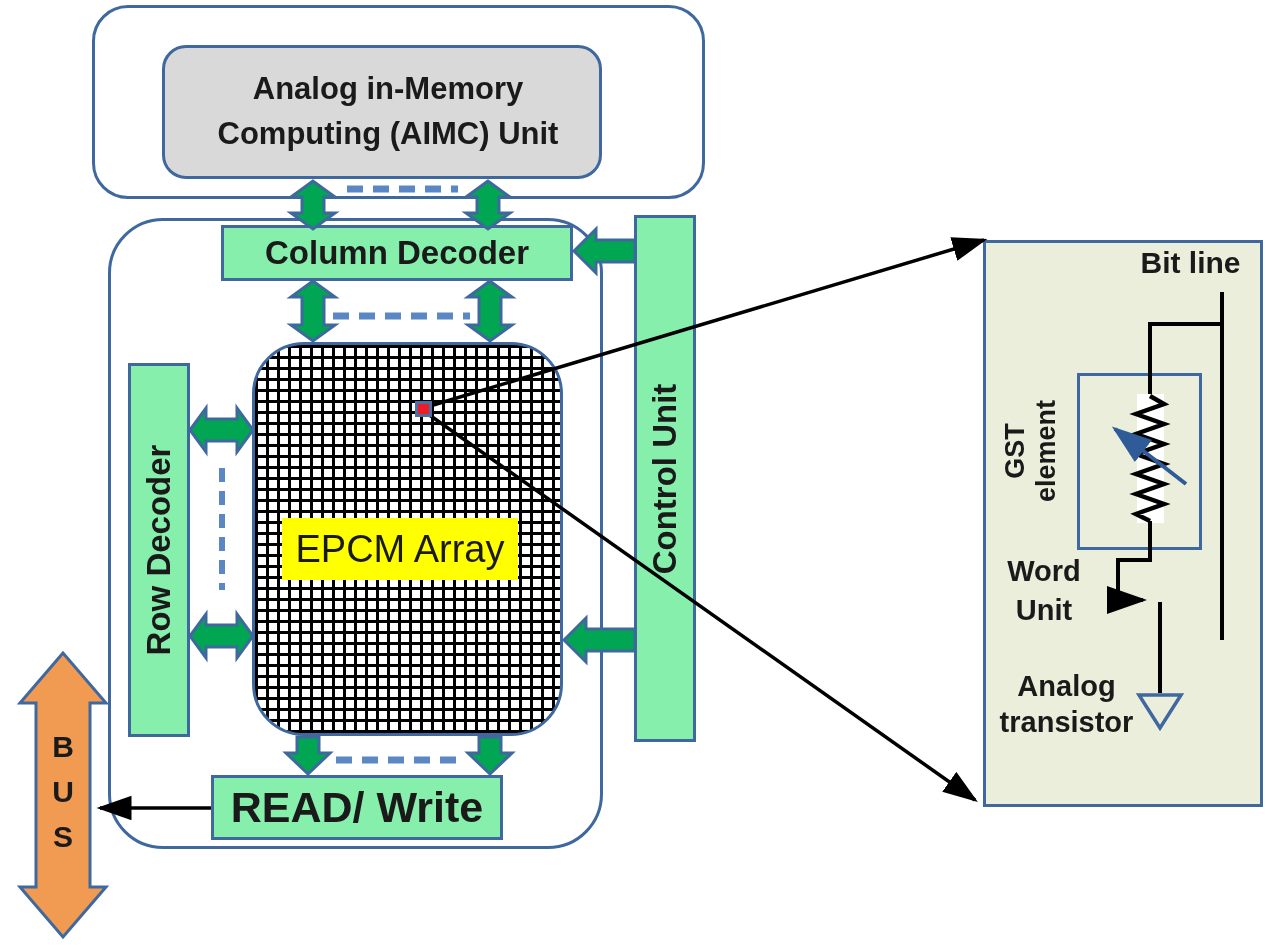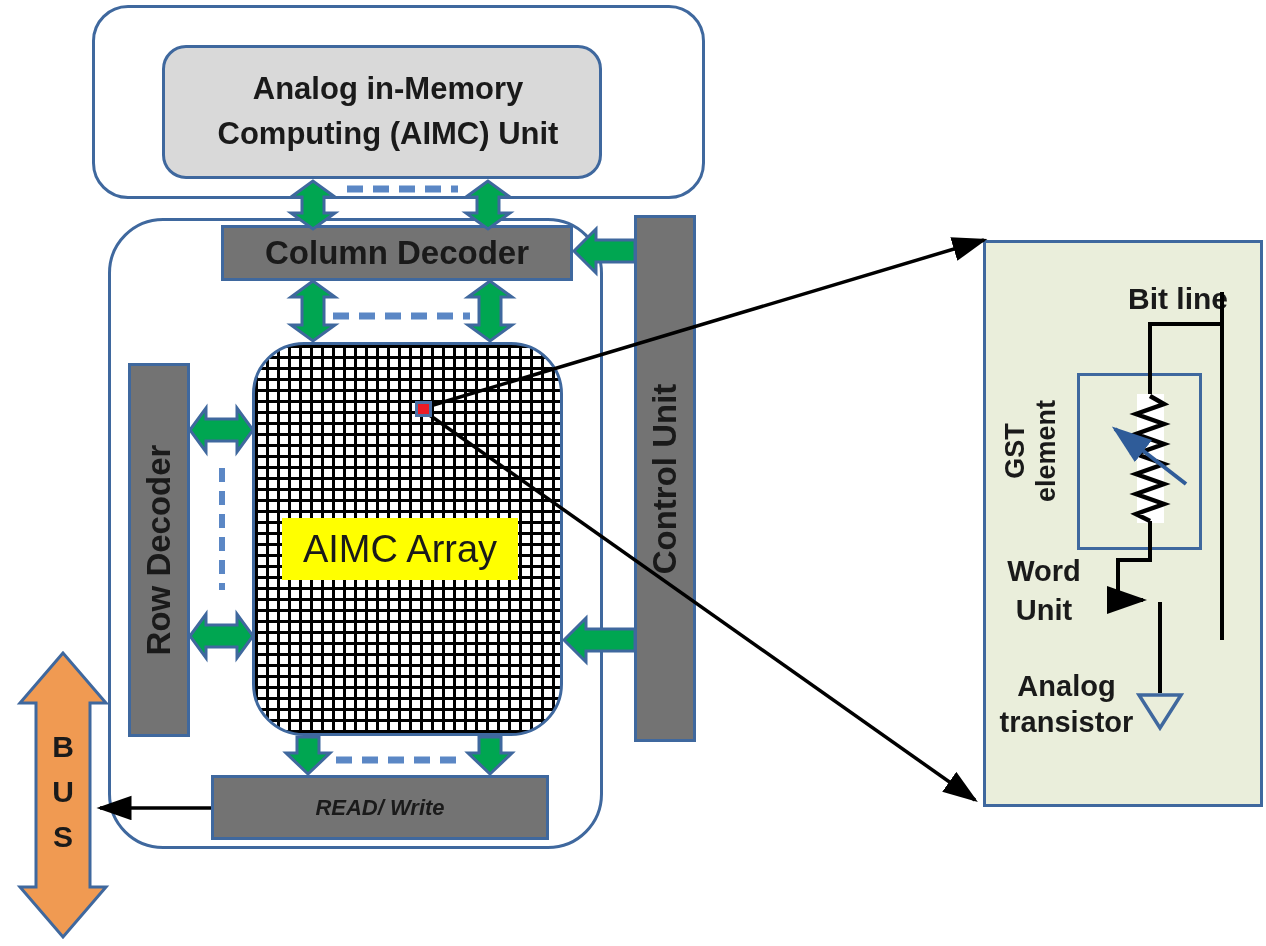--- a/index.html
+++ b/index.html
@@ -2,44 +2,44 @@
 <html><head>
 <meta charset="utf-8">
 <style>
   html,body{margin:0;padding:0;background:#fff;}
   .stage{
     position:relative;width:1266px;height:946px;background:#ffffff;
     font-family:"Liberation Sans", sans-serif;color:#1a1a1a;overflow:hidden;
   }
   .abs{position:absolute;box-sizing:border-box;}
   .bbox{border:3px solid #3f689e;}
-  .tan{background:#737373;}
+  .tan{background:#86efac;}
   .flexc{display:flex;align-items:center;justify-content:center;text-align:center;}
   .z1{z-index:1}.z2{z-index:2}.z3{z-index:3}
   .overlay{position:absolute;left:0;top:0;z-index:4;pointer-events:none;}
 
   .outer-aimc{left:92px;top:5px;width:613px;height:194px;border-radius:36px;background:#fff;}
   .aimc-box{left:162px;top:45px;width:440px;height:134px;border-radius:24px;background:#d9d9d9;
             font-size:31px;font-weight:bold;line-height:1.45;padding-left:12px;}
   .main-chip{left:108px;top:218px;width:495px;height:631px;border-radius:55px;background:#fff;}
   .col-dec{left:221px;top:225px;width:352px;height:56px;font-size:33px;font-weight:bold;}
   .row-dec{left:128px;top:363px;width:62px;height:374px;}
   .ctrl-unit{left:634px;top:215px;width:62px;height:527px;}
   .vtext{transform:rotate(-90deg);white-space:nowrap;font-size:33px;font-weight:bold;}
   .epcm{left:252px;top:342px;width:311px;height:394px;border-radius:52px;background-color:#fff;
         background-image:repeating-linear-gradient(to right,#000 0 3px,transparent 3px 11px),
                          repeating-linear-gradient(to bottom,#000 0 3px,transparent 3px 11px);}
   .epcm-label{left:282px;top:518px;width:236px;height:62px;background:#ffff00;
               font-size:38px;font-weight:400;}
-  .read-write{left:211px;top:775px;width:338px;height:65px;font-size:22px;font-weight:bold;font-style:italic;}
+  .read-write{left:211px;top:775px;width:292px;height:65px;font-size:43px;font-weight:bold;}
   .bus-letters{left:38px;top:730px;width:50px;display:flex;flex-direction:column;align-items:center;
                gap:11px;font-size:30px;font-weight:bold;z-index:5;}
   .cell-panel{left:983px;top:240px;width:280px;height:567px;background:#eaeedb;}
   .gst-box{left:1077px;top:373px;width:125px;height:177px;border:3px solid #3f689e;background:transparent;}
-  .bitline-label{left:1128px;top:246px;width:125px;font-size:30px;font-weight:bold;text-align:left;margin-top:36px;}
+  .bitline-label{left:1128px;top:246px;width:125px;font-size:30px;font-weight:bold;text-align:center;}
   .gst-label{left:946px;top:371px;width:170px;height:160px;transform:rotate(-90deg);
              font-size:27px;font-weight:bold;line-height:1.15;}
   .gst-label-inner{width:145px;text-align:center;}
   .wordline-label{left:988px;top:552px;width:112px;font-size:29px;font-weight:bold;line-height:1.35;text-align:center;}
   .access-label{left:984px;top:668px;width:165px;font-size:29px;font-weight:bold;line-height:1.25;text-align:center;}
 </style>
 </head>
 <body>
 
 <div class="stage">
@@ -58,21 +58,21 @@
   <div class="abs bbox tan row-dec flexc z2">
     <span class="vtext">Row Decoder</span>
   </div>
 
   <div class="abs bbox tan ctrl-unit flexc z2">
     <span class="vtext">Control Unit</span>
   </div>
 
   <div class="abs bbox epcm z1"></div>
   <div class="abs epcm-label flexc z2">
-    <span>AIMC Array</span>
+    <span>EPCM Array</span>
   </div>
 
   <div class="abs bbox tan read-write flexc z2">
     <span>READ/ Write</span>
   </div>
 
   <div class="abs bus-letters">
     <span>B</span>
     <span>U</span>
     <span>S</span>

